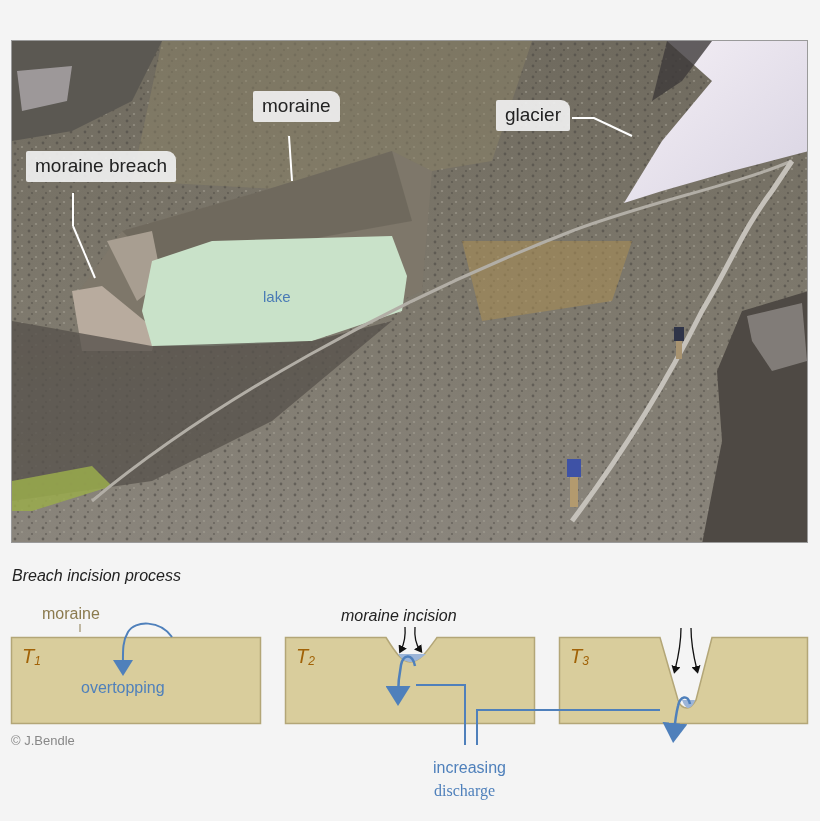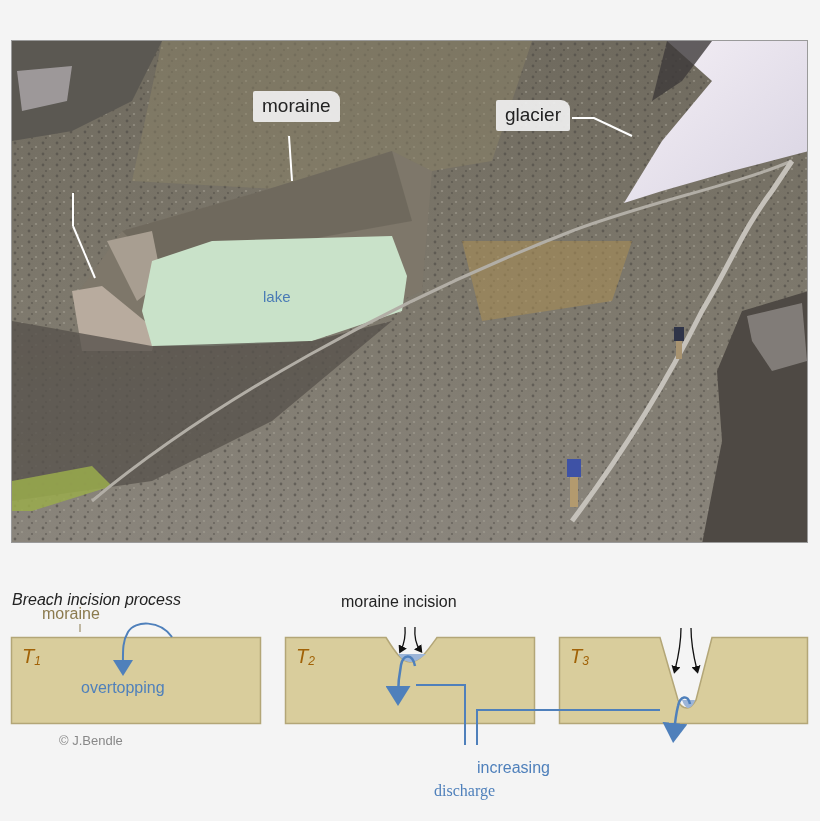--- a/index.html
+++ b/index.html
@@ -4,29 +4,29 @@
 <style>
   html, body { margin: 0; padding: 0; }
   body { width: 820px; height: 821px; background: #f4f4f4; position: relative; overflow: hidden;
          font-family: "Liberation Sans", "DejaVu Sans", sans-serif; }
   .photo { position: absolute; left: 11px; top: 40px; width: 797px; height: 503px; overflow: hidden;
            border: 1px solid #9a9a9a; box-sizing: border-box; }
   .photo svg { position: absolute; left: 0; top: 0; }
   .callout { position: absolute; background: rgba(240,240,240,0.92); color: #222; font-size: 19px;
              padding: 5px 9px 6px 9px; border-radius: 2px 9px 2px 2px; white-space: nowrap; line-height: 20px; }
   .lake-label { position: absolute; color: #4a7bb5; font-size: 15px; }
-  .fig-title { position: absolute; left: 12px; top: 567px; font-size: 16px; font-style: italic; color: #222; margin-top: 24px; }
+  .fig-title { position: absolute; left: 12px; top: 567px; font-size: 16px; font-style: italic; color: #222; }
   .diagram { position: absolute; left: 0; top: 595px; }
   .lbl { position: absolute; font-size: 16px; white-space: nowrap; }
   .moraine-lbl { color: #8b7a4e; }
   .blue-lbl { color: #4f80bb; }
   .dark-lbl { color: #222; }
   .tlabel { position: absolute; font-size: 20px; font-style: italic; color: #a16207; }
   .tlabel sub { font-size: 12px; vertical-align: -2px; }
-  .credit { position: absolute; left: 11px; top: 733px; font-size: 13px; color: #888; margin-left: 48px; }
+  .credit { position: absolute; left: 11px; top: 733px; font-size: 13px; color: #888; }
 </style>
 </head>
 <body>
 
 <div class="photo">
   <svg width="797" height="503" viewBox="0 0 797 503">
     <defs>
       <linearGradient id="slope" x1="0" y1="0" x2="0" y2="1">
         <stop offset="0" stop-color="#6f6a5e"></stop>
         <stop offset="0.5" stop-color="#7d786c"></stop>
@@ -85,20 +85,23 @@
 
     <line x1="277" y1="95" x2="280" y2="140" stroke="#fff" stroke-width="2"></line>
     <line x1="61" y1="152" x2="61" y2="185" stroke="#fff" stroke-width="2"></line>
     <line x1="61" y1="185" x2="83" y2="237" stroke="#fff" stroke-width="2"></line>
     <polyline points="560,77 582,77 620,95" stroke="#fff" stroke-width="2" fill="none"></polyline>
   </svg>
 
   <div class="callout" style="left:241px; top:50px;">
     <span>moraine</span>
   </div>
+  <div class="callout" style="left:14px; top:110px;">
+    <span>moraine breach</span>
+  </div>
   <div class="callout" style="left:484px; top:59px;">
     <span>glacier</span>
   </div>
   <div class="lake-label" style="left:251px; top:247px;">lake</div>
 </div>
 
 <div class="fig-title">Breach incision process</div>
 
 <svg class="diagram" width="820" height="226" viewBox="0 595 820 226">
   <defs>
@@ -132,22 +135,22 @@
 <div class="lbl moraine-lbl" style="left:42px; top:605px;">moraine</div>
 
 <div class="tlabel" style="left:22px; top:645px;">
   <span>T</span><sub>1</sub>
 </div>
 <div class="lbl blue-lbl" style="left:81px; top:679px;">overtopping</div>
 
 <div class="tlabel" style="left:296px; top:645px;">
   <span>T</span><sub>2</sub>
 </div>
-<div class="lbl dark-lbl" style="left:341px; top:593px;">moraine incision</div>
+<div class="lbl dark-lbl" style="left:341px; top:607px;font-style:italic;">moraine incision</div>
 
 <div class="tlabel" style="left:570px; top:645px;">
   <span>T</span><sub>3</sub>
 </div>
 
-<div class="lbl blue-lbl" style="left:433px; top:759px;margin-left:44px;">increasing</div>
+<div class="lbl blue-lbl" style="left:433px; top:759px;">increasing</div>
 <div class="lbl blue-lbl" style="left:434px; top:782px;font-family:Liberation Serif, serif;">discharge</div>
 
 <div class="credit">© J.Bendle</div>
 
 </body></html>

